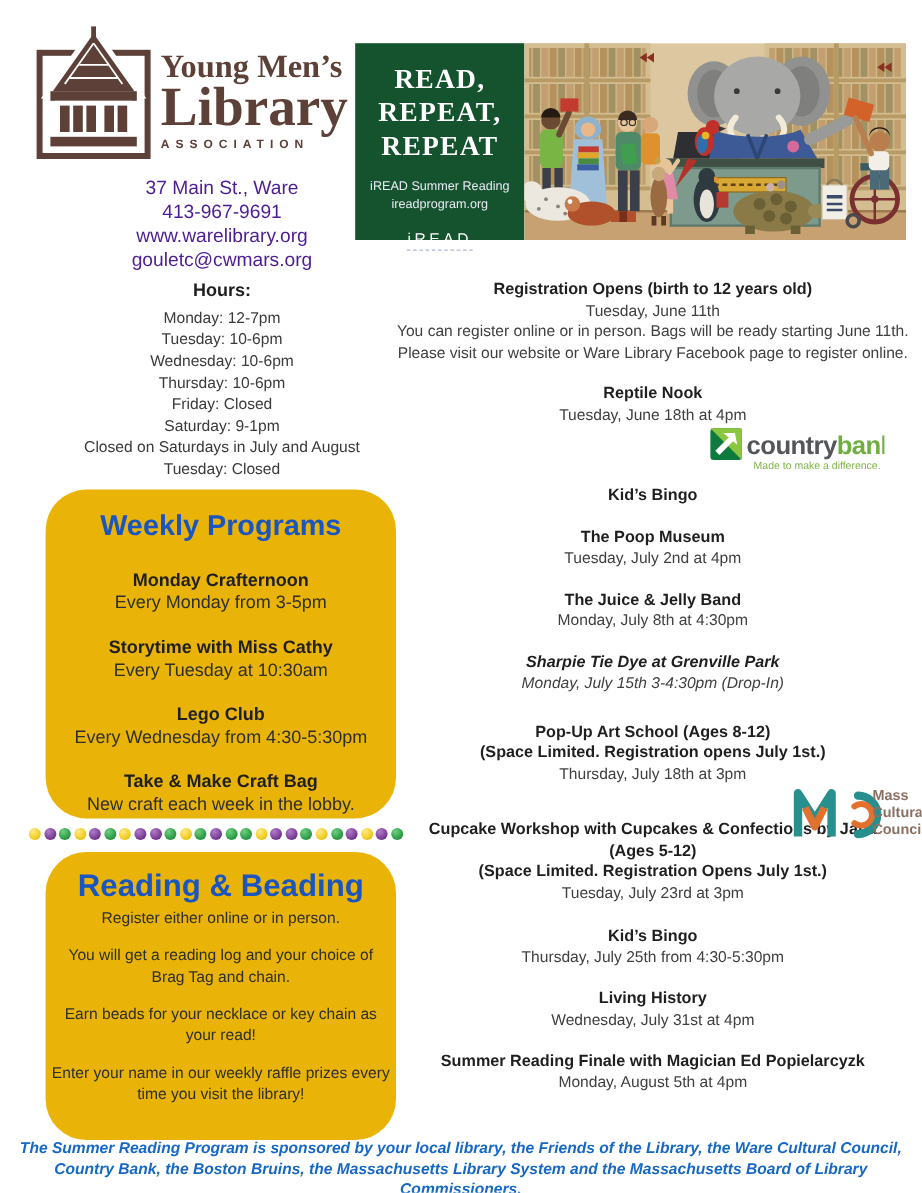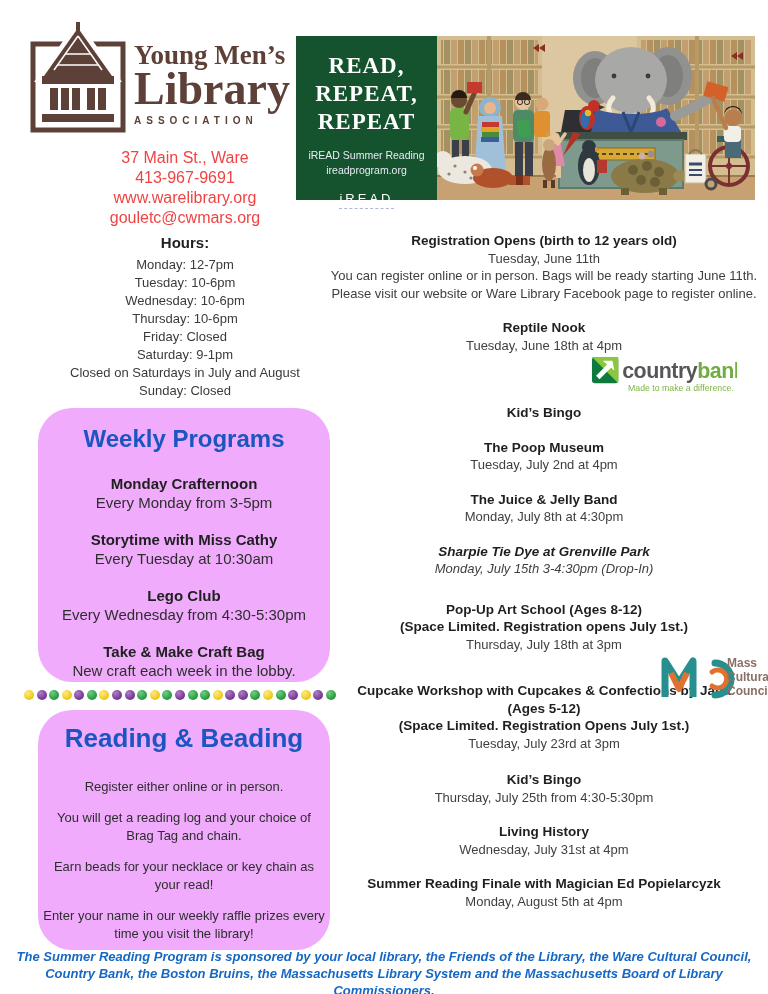--- a/index.html
+++ b/index.html
@@ -7,41 +7,41 @@
     width:768px;height:994px;position:relative;background:#ffffff;
     font-family:"Liberation Sans",sans-serif;overflow:hidden;color:#2e2e2e;
   }
   
   .logo-block{position:absolute;left:28px;top:20px;width:268px;display:flex;align-items:flex-start;}
   .logo-mark{width:100px;height:116px;flex:0 0 auto;}
   .wordmark{margin-left:6px;margin-top:22px;color:#5d4037;}
   .wordmark .line1{font-family:"Liberation Serif",serif;font-size:27px;font-weight:bold;letter-spacing:0;line-height:26px;}
   .wordmark .line2{font-family:"Liberation Serif",serif;font-size:46px;font-weight:bold;line-height:42px;}
   .wordmark .line3{font-size:10px;letter-spacing:5px;margin-top:5px;font-weight:bold;}
-  .contact{position:absolute;left:55px;top:148px;width:260px;text-align:center;font-size:16px;line-height:20px;color:#ef4444;}
+  .contact{position:absolute;left:55px;top:148px;width:260px;text-align:center;font-size:16px;line-height:20px;color:#4c1d95;}
   
   .hours{position:absolute;left:40px;top:234px;width:290px;text-align:center;}
   .hours-title{font-weight:bold;font-size:15px;margin-bottom:5px;color:#1f1f1f;}
   .hours-line{font-size:13px;line-height:18px;white-space:nowrap;color:#3a3a3a;}
   .hours-closed{font-size:13px;margin-top:19px;color:#3a3a3a;}
   
   .banner{position:absolute;left:296px;top:36px;width:459px;height:164px;display:flex;}
   .banner-panel{width:141px;height:164px;background:#14532d;color:#fff;text-align:center;box-sizing:border-box;padding-top:16px;flex:0 0 auto;}
   .banner-title-line{font-family:"Liberation Serif",serif;font-size:23px;font-weight:bold;letter-spacing:1px;line-height:28px;}
   .banner-sub{font-size:10.5px;margin-top:13px;color:#e8ebf5;}
   .banner-url{font-size:10.5px;margin-top:3px;color:#e8ebf5;}
   .banner-logo{display:inline-block;margin-top:15px;font-size:13px;letter-spacing:3px;color:#fff;border-bottom:1px dashed #aeb8d4;padding-bottom:2px;}
   .banner-art{width:318px;height:164px;flex:0 0 auto;}
   
-  .green-box{position:absolute;background:#f0abfc;border-radius:34px;box-sizing:border-box;text-align:center;}
+  .green-box{position:absolute;background:#eab308;border-radius:34px;box-sizing:border-box;text-align:center;}
   .weekly-box{left:38px;top:408px;width:292px;height:274px;padding:17px 4px 0 4px;}
   .reading-box{left:38px;top:710px;width:292px;height:240px;padding:13px 5px 0 5px;}
   .box-title{color:#1a55c0;font-weight:bold;}
   .weekly-box .box-title{font-size:24px;margin-bottom:21px;}
-  .reading-box .box-title{font-size:26px;margin-bottom:24px;}
+  .reading-box .box-title{font-size:26px;margin-bottom:2px;}
   .program{margin-bottom:18px;}
   .program-name{font-weight:bold;font-size:15px;line-height:19px;color:#1f1f1f;white-space:nowrap;}
   .program-detail{font-size:15px;line-height:19px;color:#2e2e2e;white-space:nowrap;}
   .reading-para{font-size:13px;line-height:18px;margin:0 0 13px 0;color:#2e2e2e;}
   
   .beads{position:absolute;left:24px;top:690px;width:312px;display:flex;justify-content:space-between;}
   .bead{width:10px;height:10px;border-radius:50%;flex:0 0 auto;}
   .bead-yellow{background:radial-gradient(circle at 35% 30%, #ffe98a, #f0cd1f 60%, #cfa90e);}
   .bead-purple{background:radial-gradient(circle at 35% 30%, #b07cc8, #7b3f98 60%, #551f73);}
   .bead-green{background:radial-gradient(circle at 35% 30%, #6fcf7f, #2f9e49 60%, #1c7530);}
@@ -99,21 +99,21 @@
 <div class="hours">
   <div class="hours-title">Hours:</div>
   <div>
       <div class="hours-line">Monday: 12-7pm</div>
       <div class="hours-line">Tuesday: 10-6pm</div>
       <div class="hours-line">Wednesday: 10-6pm</div>
       <div class="hours-line">Thursday: 10-6pm</div>
       <div class="hours-line">Friday: Closed</div>
       <div class="hours-line">Saturday: 9-1pm</div>
       <div class="hours-line">Closed on Saturdays in July and August</div>
-      <div class="hours-line">Sunday: Closed</div>
+      <div class="hours-line">Tuesday: Closed</div>
     </div>
   <div class="hours-closed">Closed on June 19th and July 4th</div>
 </div>
 
 <div class="banner">
   <div class="banner-panel">
     <div>
         <div class="banner-title-line">READ,</div>
         <div class="banner-title-line">REPEAT,</div>
         <div class="banner-title-line">REPEAT</div>

